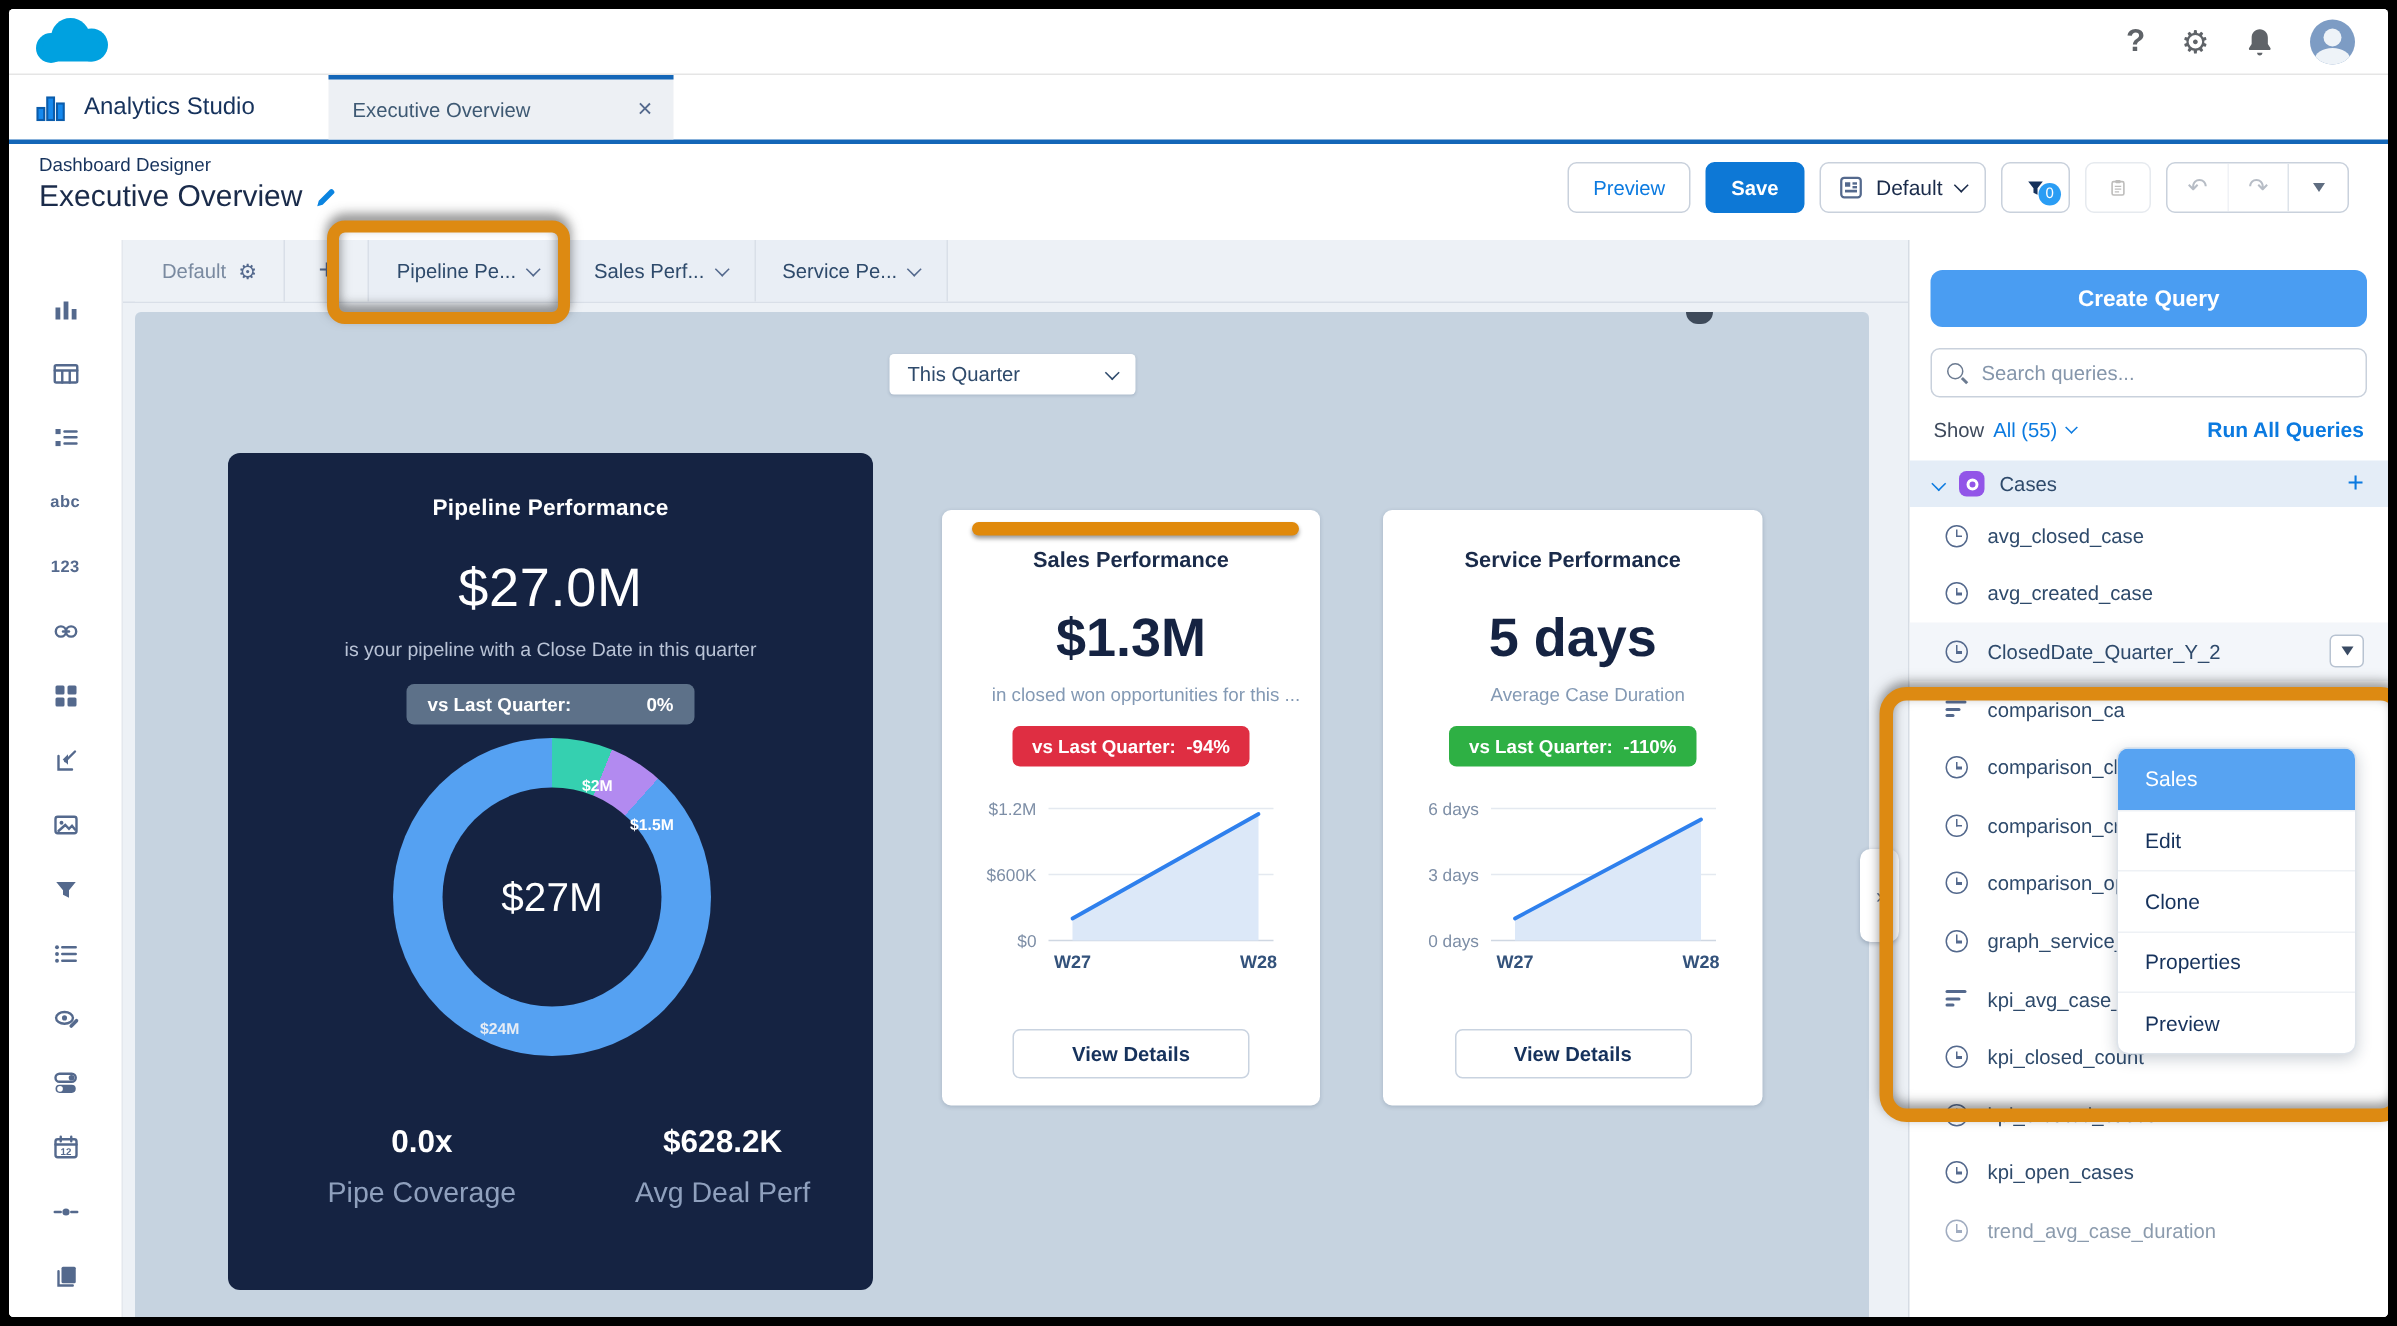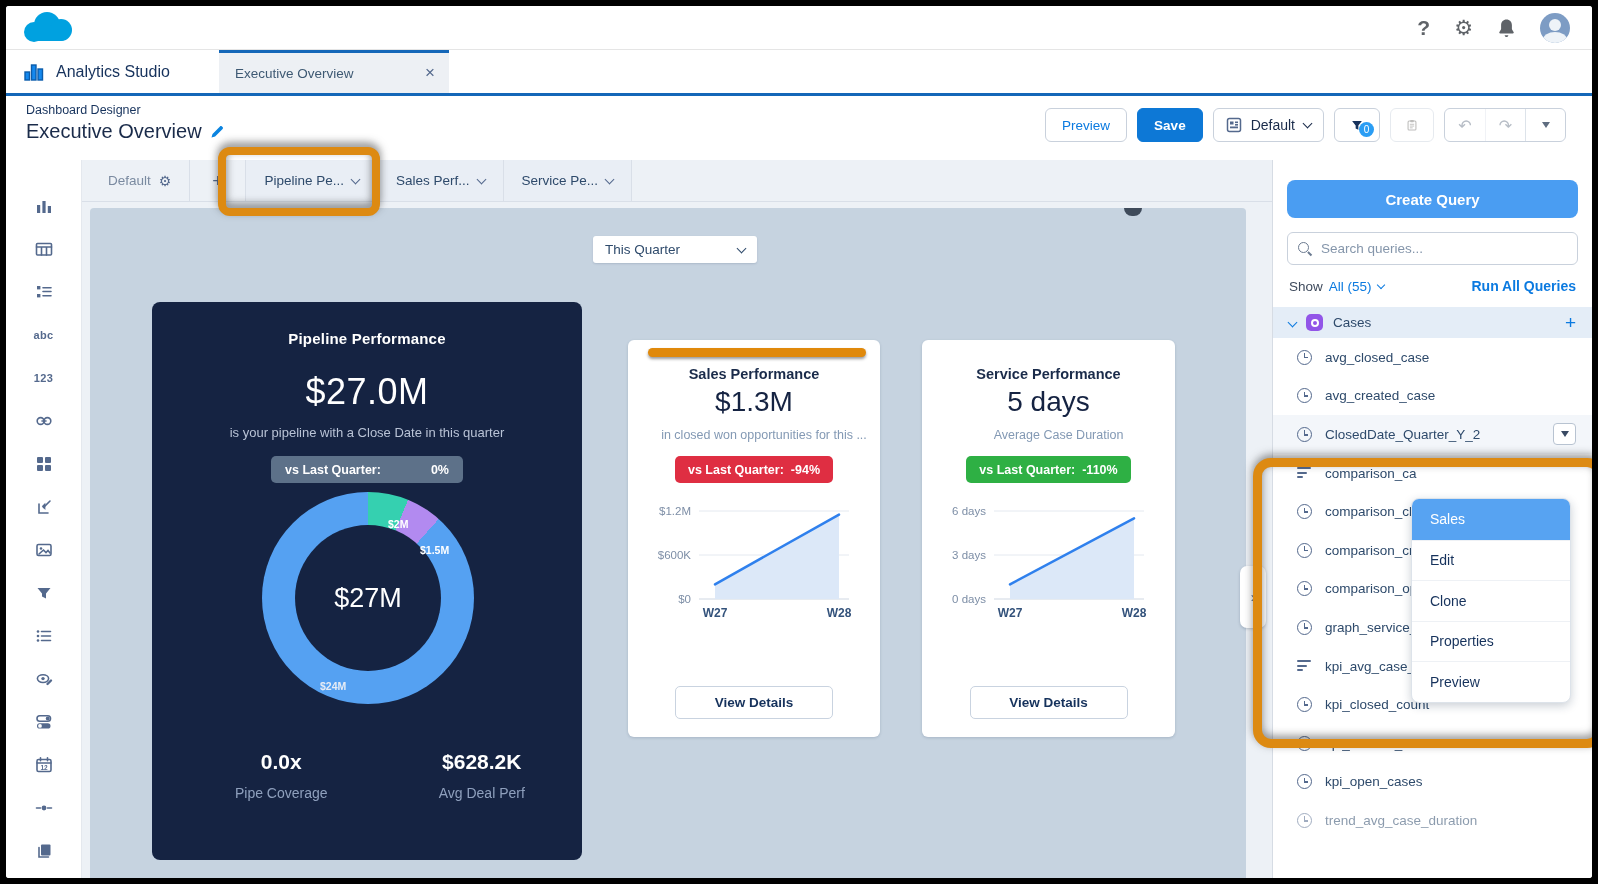--- a/index.html
+++ b/index.html
@@ -85,28 +85,28 @@
   .dlabel { position:absolute; font-size:10.5px; font-weight:bold; color:#fff; }
   .dlabel-0 { left:126px; top:26px; }
   .dlabel-1 { left:158px; top:52px; }
   .dlabel-2 { left:58px; top:188px; color:#e6ecf5; }
   .legend { position:absolute; left:0; top:408px; width:100%; display:flex; justify-content:center; gap:22px; }
   .leg-item { display:flex; align-items:center; gap:7px; font-size:13px; }
   .leg-dot { width:11px; height:11px; border-radius:50%; }
   .kpis { position:absolute; left:0; top:448px; width:100%; display:flex;padding-left:29px; }
   .kpi { flex:1; }
   .kpi-v { font-size:21px; font-weight:bold; }
-  .kpi-l { margin-top:11px; font-size:14px; color:#8fa0bd; }
+  .kpi-l { margin-top:11px; font-size:19px; color:#8fa0bd; }
 
   
   .wcard { position:absolute; top:180px; width:252px; height:397px; background:#fff; border-radius:6px; box-shadow:0 1px 3px rgba(30,50,80,.18); text-align:center; }
   .wc-sales { left:546px; }
   .wc-service { left:840px; width:253px; }
   .wc-title { margin-top:26px; font-size:14.5px; font-weight:bold; color:#1a2b4a; }
-  .wc-value { margin-top:4px; font-size:28px; font-weight:400; color:#152342; }
+  .wc-value { margin-top:22px; font-size:36px; font-weight:700; color:#152342; }
   .wc-sub { margin-top:10px; font-size:12.5px; color:#8399b4; white-space:nowrap; overflow:hidden;padding-left:20px; }
   .wc-badge { margin:14px auto 0; height:27px; border-radius:5px; display:inline-flex; align-items:center; padding:0 13px; gap:7px; font-size:12.5px; font-weight:bold; color:#fff; }
   .bg-red { background:#df2e42; }
   .bg-green { background:#2eb044; }
   .wc-chartwrap { margin-top:4px; }
   .wc-btn { position:absolute; left:50%; transform:translateX(-50%); bottom:18px; width:158px; height:33px; background:#fff; border:1px solid #c9d3e0; border-radius:5px; display:flex; align-items:center; justify-content:center; font-size:13.5px; font-weight:bold; color:#16325c; cursor:pointer; }
 
   .expander { position:absolute; left:1158px; top:406px; width:26px; height:62px; background:#fff; border-radius:7px; box-shadow:0 1px 3px rgba(30,50,80,.25); display:flex; align-items:center; justify-content:center; color:#54698d; font-size:14px; cursor:pointer; }
 
   

